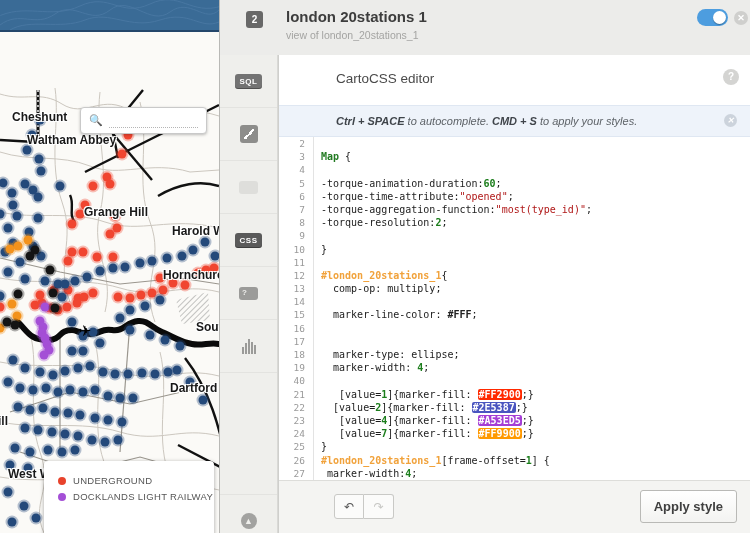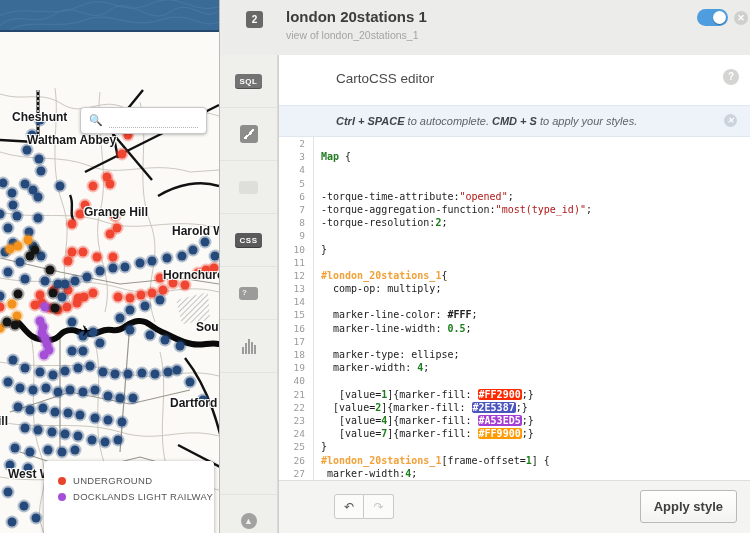--- a/index.html
+++ b/index.html
@@ -335,21 +335,21 @@
           <div class="dot" style="left: 55px; top: 276px; background: rgb(20, 20, 20); box-shadow: rgba(20, 20, 20, 0.333) 0px 0px 0px 2px;"></div>
           <div class="dot" style="left: 30px; top: 224px; background: rgb(20, 20, 20); box-shadow: rgba(20, 20, 20, 0.333) 0px 0px 0px 2px;"></div>
         </div>
       <div id="map-labels">
           <span class="map-label" style="left: 12px; top: 85px;">Cheshunt</span>
           <span class="map-label" style="left: 27px; top: 108px;">Waltham Abbey</span>
           <span class="map-label" style="left: 84px; top: 180px;">Grange Hill</span>
           <span class="map-label" style="left: 172px; top: 199px;">Harold W</span>
           <span class="map-label" style="left: 163px; top: 243px;">Hornchurch</span>
           <span class="map-label" style="left: 196px; top: 295px;">Sout</span>
-          <span class="map-label" style="left: 170px; top: 371px;">Dartford</span>
+          <span class="map-label" style="left: 170px; top: 356px;">Dartford</span>
           <span class="map-label" style="left: 8px; top: 442px;">West W</span>
           <span class="map-label" style="left: -2px; top: 389px;">ill</span>
         </div>
       <div class="plane" id="plane" style="left:85px;top:299px;">✈</div>
     </div>
 
     <div class="searchbox">
       <span class="mag">🔍</span>
       <input type="text" value="" style="">
     </div>
@@ -423,32 +423,32 @@
       <div class="hintbar">
         <span><b>Ctrl + SPACE</b><span> to autocomplete. </span><b>CMD + S</b><span> to apply your styles.</span></span>
         <div class="hint-close">✕</div>
       </div>
       <div class="codewrap">
         <div class="gutterline"></div>
         <div id="code-lines">
             <div class="code-line"><span class="ln">2</span><span class="src"></span></div>
             <div class="code-line"><span class="ln">3</span><span class="src"><span class="tok-kw">Map</span><span> {</span></span></div>
             <div class="code-line"><span class="ln">4</span></div>
-            <div class="code-line"><span class="ln">5</span></div>
+            <div class="code-line"><span class="ln">5</span><span class="src"><span>-torque-animation-duration:</span><span class="tok-num">60</span><span>;</span></span></div>
             <div class="code-line"><span class="ln">6</span><span class="src"><span>-torque-time-attribute:</span><span class="tok-str">"opened"</span><span>;</span></span></div>
             <div class="code-line"><span class="ln">7</span><span class="src"><span>-torque-aggregation-function:</span><span class="tok-str">"most(type_id)"</span><span>;</span></span></div>
             <div class="code-line"><span class="ln">8</span><span class="src"><span>-torque-resolution:</span><span class="tok-num">2</span><span>;</span></span></div>
             <div class="code-line"><span class="ln">9</span></div>
             <div class="code-line"><span class="ln">10</span><span class="src"><span>}</span></span></div>
             <div class="code-line"><span class="ln">11</span><span class="src"></span></div>
             <div class="code-line"><span class="ln">12</span><span class="src"><span class="tok-sel">#london_20stations_1</span><span>{</span></span></div>
             <div class="code-line"><span class="ln">13</span><span class="src"><span>  comp-op: multiply;</span></span></div>
             <div class="code-line"><span class="ln">14</span></div>
             <div class="code-line"><span class="ln">15</span><span class="src"><span>  marker-line-color: </span><span class="tok-atom">#FFF</span><span>;</span></span></div>
-            <div class="code-line"><span class="ln">16</span><span class="src"><span>  marker-line-width: </span><span class="tok-num">0.5</span><span>;</span></span></div>
+            <div class="code-line"><span class="ln">16</span></div>
             <div class="code-line"><span class="ln">17</span></div>
             <div class="code-line"><span class="ln">18</span><span class="src"><span>  marker-type: ellipse;</span></span></div>
             <div class="code-line"><span class="ln">19</span><span class="src"><span>  marker-width: </span><span class="tok-num">4</span><span>;</span></span></div>
             <div class="code-line"><span class="ln">40</span></div>
             <div class="code-line"><span class="ln">21</span><span class="src"><span>   [value=</span><span class="tok-num">1</span><span>]{marker-fill: </span><span class="tok-chip" style="background: rgb(255, 41, 0);">#FF2900</span><span>;}</span></span></div>
             <div class="code-line"><span class="ln">22</span><span class="src"><span>  [value=</span><span class="tok-num">2</span><span>]{marker-fill: </span><span class="tok-chip" style="background: rgb(74, 85, 192);">#2E5387</span><span>;}</span></span></div>
             <div class="code-line"><span class="ln">23</span><span class="src"><span>   [value=</span><span class="tok-num">4</span><span>]{marker-fill: </span><span class="tok-chip" style="background: rgb(165, 62, 213);">#A53ED5</span><span>;}</span></span></div>
             <div class="code-line"><span class="ln">24</span><span class="src"><span>   [value=</span><span class="tok-num">7</span><span>]{marker-fill: </span><span class="tok-chip" style="background: rgb(255, 153, 0);">#FF9900</span><span>;}</span></span></div>
             <div class="code-line"><span class="ln">25</span><span class="src"><span>}</span></span></div>
             <div class="code-line"><span class="ln">26</span><span class="src"><span class="tok-sel">#london_20stations_1</span><span>[frame-offset=</span><span class="tok-num">1</span><span>] {</span></span></div>

